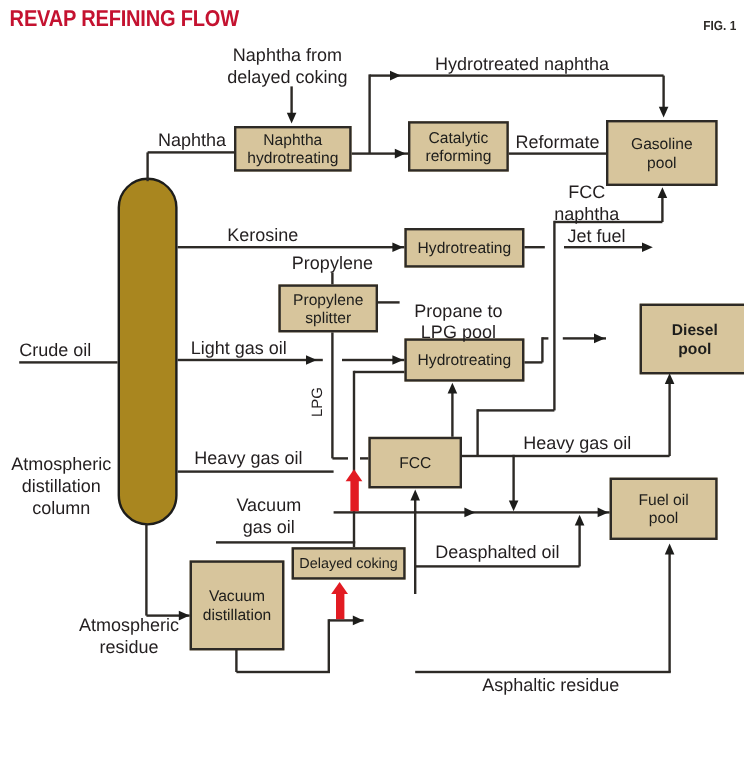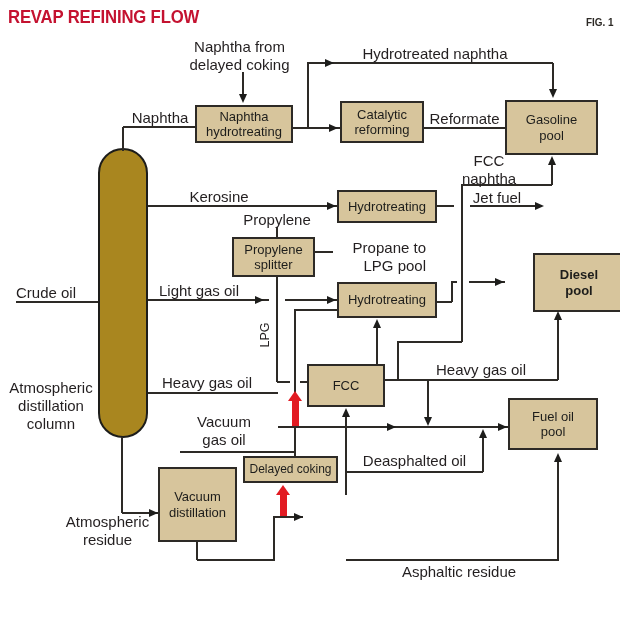--- a/index.html
+++ b/index.html
@@ -7,21 +7,21 @@
           font-family:"Liberation Sans","DejaVu Sans",sans-serif;overflow:hidden;}
   .title{position:absolute;left:8px;top:6px;font-size:19px;font-weight:700;color:#c41230;
          transform:scaleX(.88);transform-origin:left top;letter-spacing:-.2px;white-space:nowrap;}
   .fig{position:absolute;right:6px;top:16px;font-size:11px;font-weight:700;color:#2d2a26;
        transform:scaleX(.9);transform-origin:right top;}
   .box{position:absolute;background:#d7c59c;border:2px solid #2d2a26;box-sizing:border-box;
        display:flex;align-items:center;justify-content:center;text-align:center;
        font-size:13px;line-height:1.18;white-space:pre-line;color:#1d1d1b;}
   .col{position:absolute;background:#a9861f;border:2px solid #1d1d1b;border-radius:25px;box-sizing:border-box;}
   .lbl{position:absolute;font-size:15px;line-height:1.2;white-space:pre-line;color:#231f20;text-align:center;}
-  .lbl.la{text-align:right;}
+  .lbl.la{text-align:center;margin-top:12px;}
   .hl{position:absolute;height:1.5px;background:#2d2a26;}
   .vl{position:absolute;width:1.5px;background:#2d2a26;}
   .ar,.au,.ad{position:absolute;width:0;height:0;}
   .ar{border-top:4.5px solid transparent;border-bottom:4.5px solid transparent;border-left:9px solid #1d1d1b;}
   .au{border-left:4.5px solid transparent;border-right:4.5px solid transparent;border-bottom:9px solid #1d1d1b;}
   .ad{border-left:4.5px solid transparent;border-right:4.5px solid transparent;border-top:9px solid #1d1d1b;}
   .rau{position:absolute;width:0;height:0;border-left:7px solid transparent;border-right:7px solid transparent;
        border-bottom:10px solid #e21b22;}
   .rsh{position:absolute;width:7px;background:#e21b22;}
   .rot{position:absolute;transform:rotate(-90deg);transform-origin:center center;

